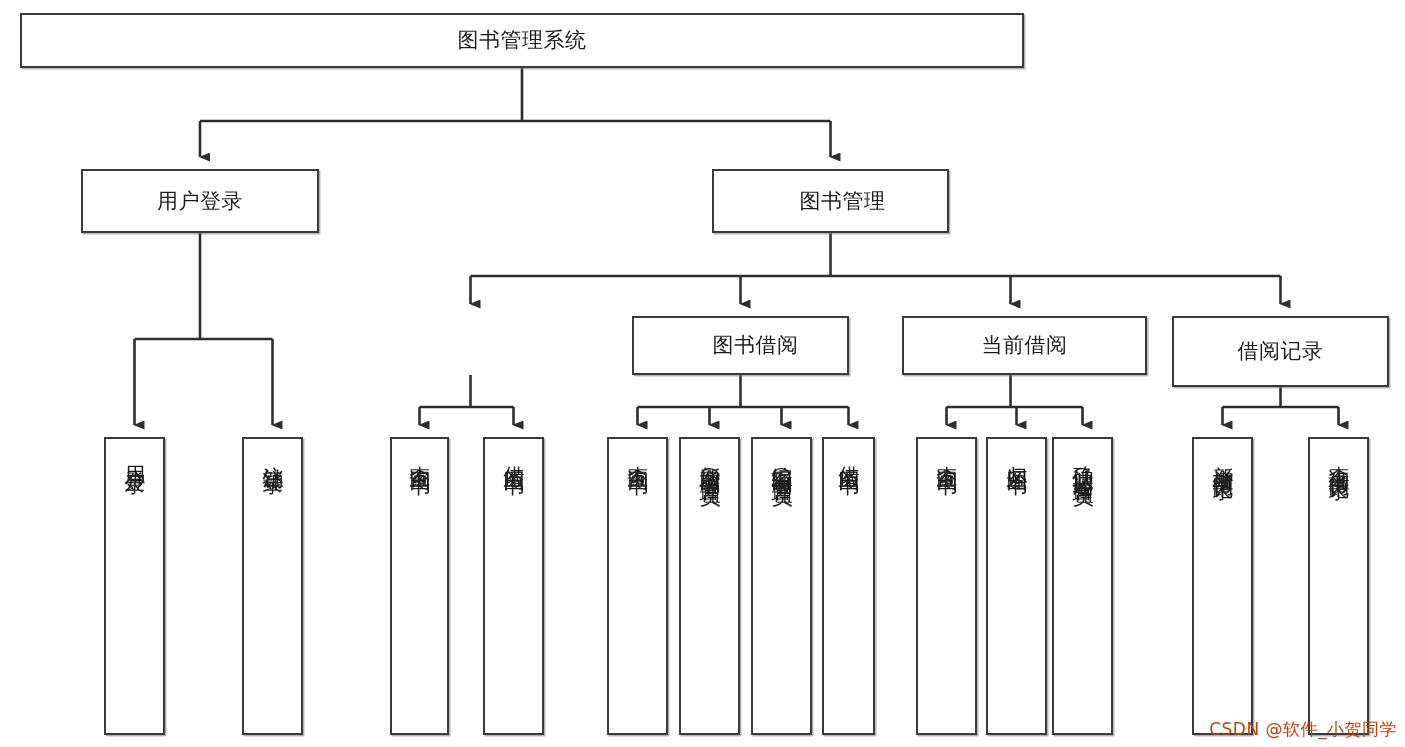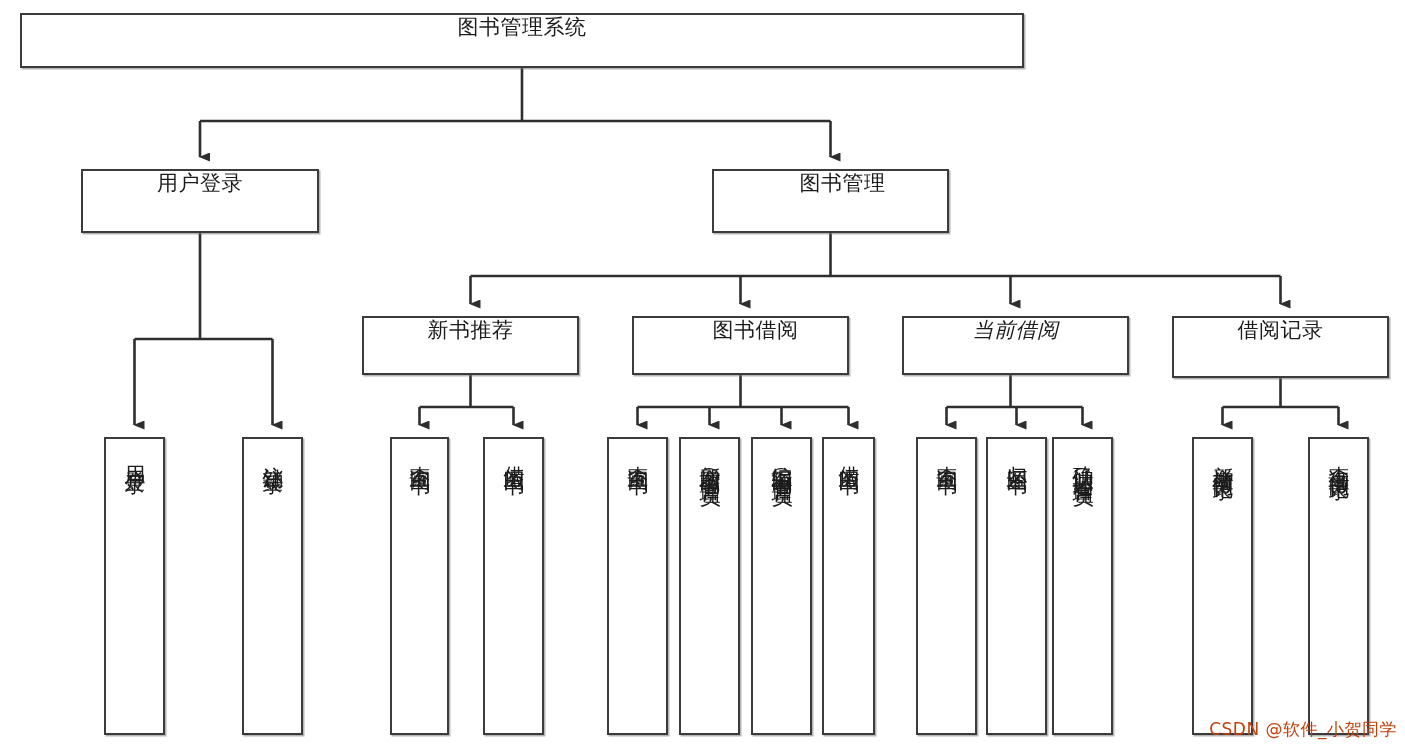--- a/index.html
+++ b/index.html
@@ -26,21 +26,21 @@
     height: 747px;
     pointer-events: none;
   }
   .node {
     position: absolute;
     box-sizing: border-box;
     background: #ffffff;
     border: 2px solid #3b3b3b;
     box-shadow: 1.5px 1.5px 0 rgba(120,120,120,0.55);
     display: flex;
-    align-items: flex-start;
+    align-items: center;
     justify-content: center;
     color: #1b1b1b;
   }
   .node-label {
     font-size: 21px;
     line-height: 1.15;
     letter-spacing: 0.5px;
     white-space: nowrap;
     color: #1c1c1c;
   }
@@ -123,30 +123,27 @@
     <span class="node-label">图书管理系统</span>
   </div>
 
   <div class="node horizontal" style="left: 81px; top: 169px; width: 238px; height: 64px;">
     <span class="node-label">用户登录</span>
   </div>
   <div class="node horizontal" style="left: 712px; top: 169px; width: 237px; height: 64px; padding-left: 24px;">
     <span class="node-label">图书管理</span>
   </div>
 
-  <div class="node horizontal" style="left: 362px; top: 316px; width: 217px; height: 59px;">
-    <span class="node-label">新书推荐</span>
-  </div>
   <div class="node horizontal" style="left: 632px; top: 316px; width: 217px; height: 59px; padding-left: 30px;">
     <span class="node-label">图书借阅</span>
   </div>
-  <div class="node horizontal" style="left: 902px; top: 316px; width: 227px; height: 59px; font-style: italic;">
+  <div class="node horizontal" style="left: 902px; top: 316px; width: 245px; height: 59px;">
     <span class="node-label">当前借阅</span>
   </div>
-  <div class="node horizontal" style="left: 1172px; top: 316px; width: 217px; height: 62px;">
+  <div class="node horizontal" style="left: 1172px; top: 316px; width: 217px; height: 71px;">
     <span class="node-label">借阅记录</span>
   </div>
 
   <div class="node vertical" style="left: 104px; top: 437px; width: 61px; height: 298px;">
     <span class="node-label">用户登录</span>
   </div>
   <div class="node vertical" style="left: 242px; top: 437px; width: 61px; height: 298px;">
     <span class="node-label">注销登录</span>
   </div>
 

